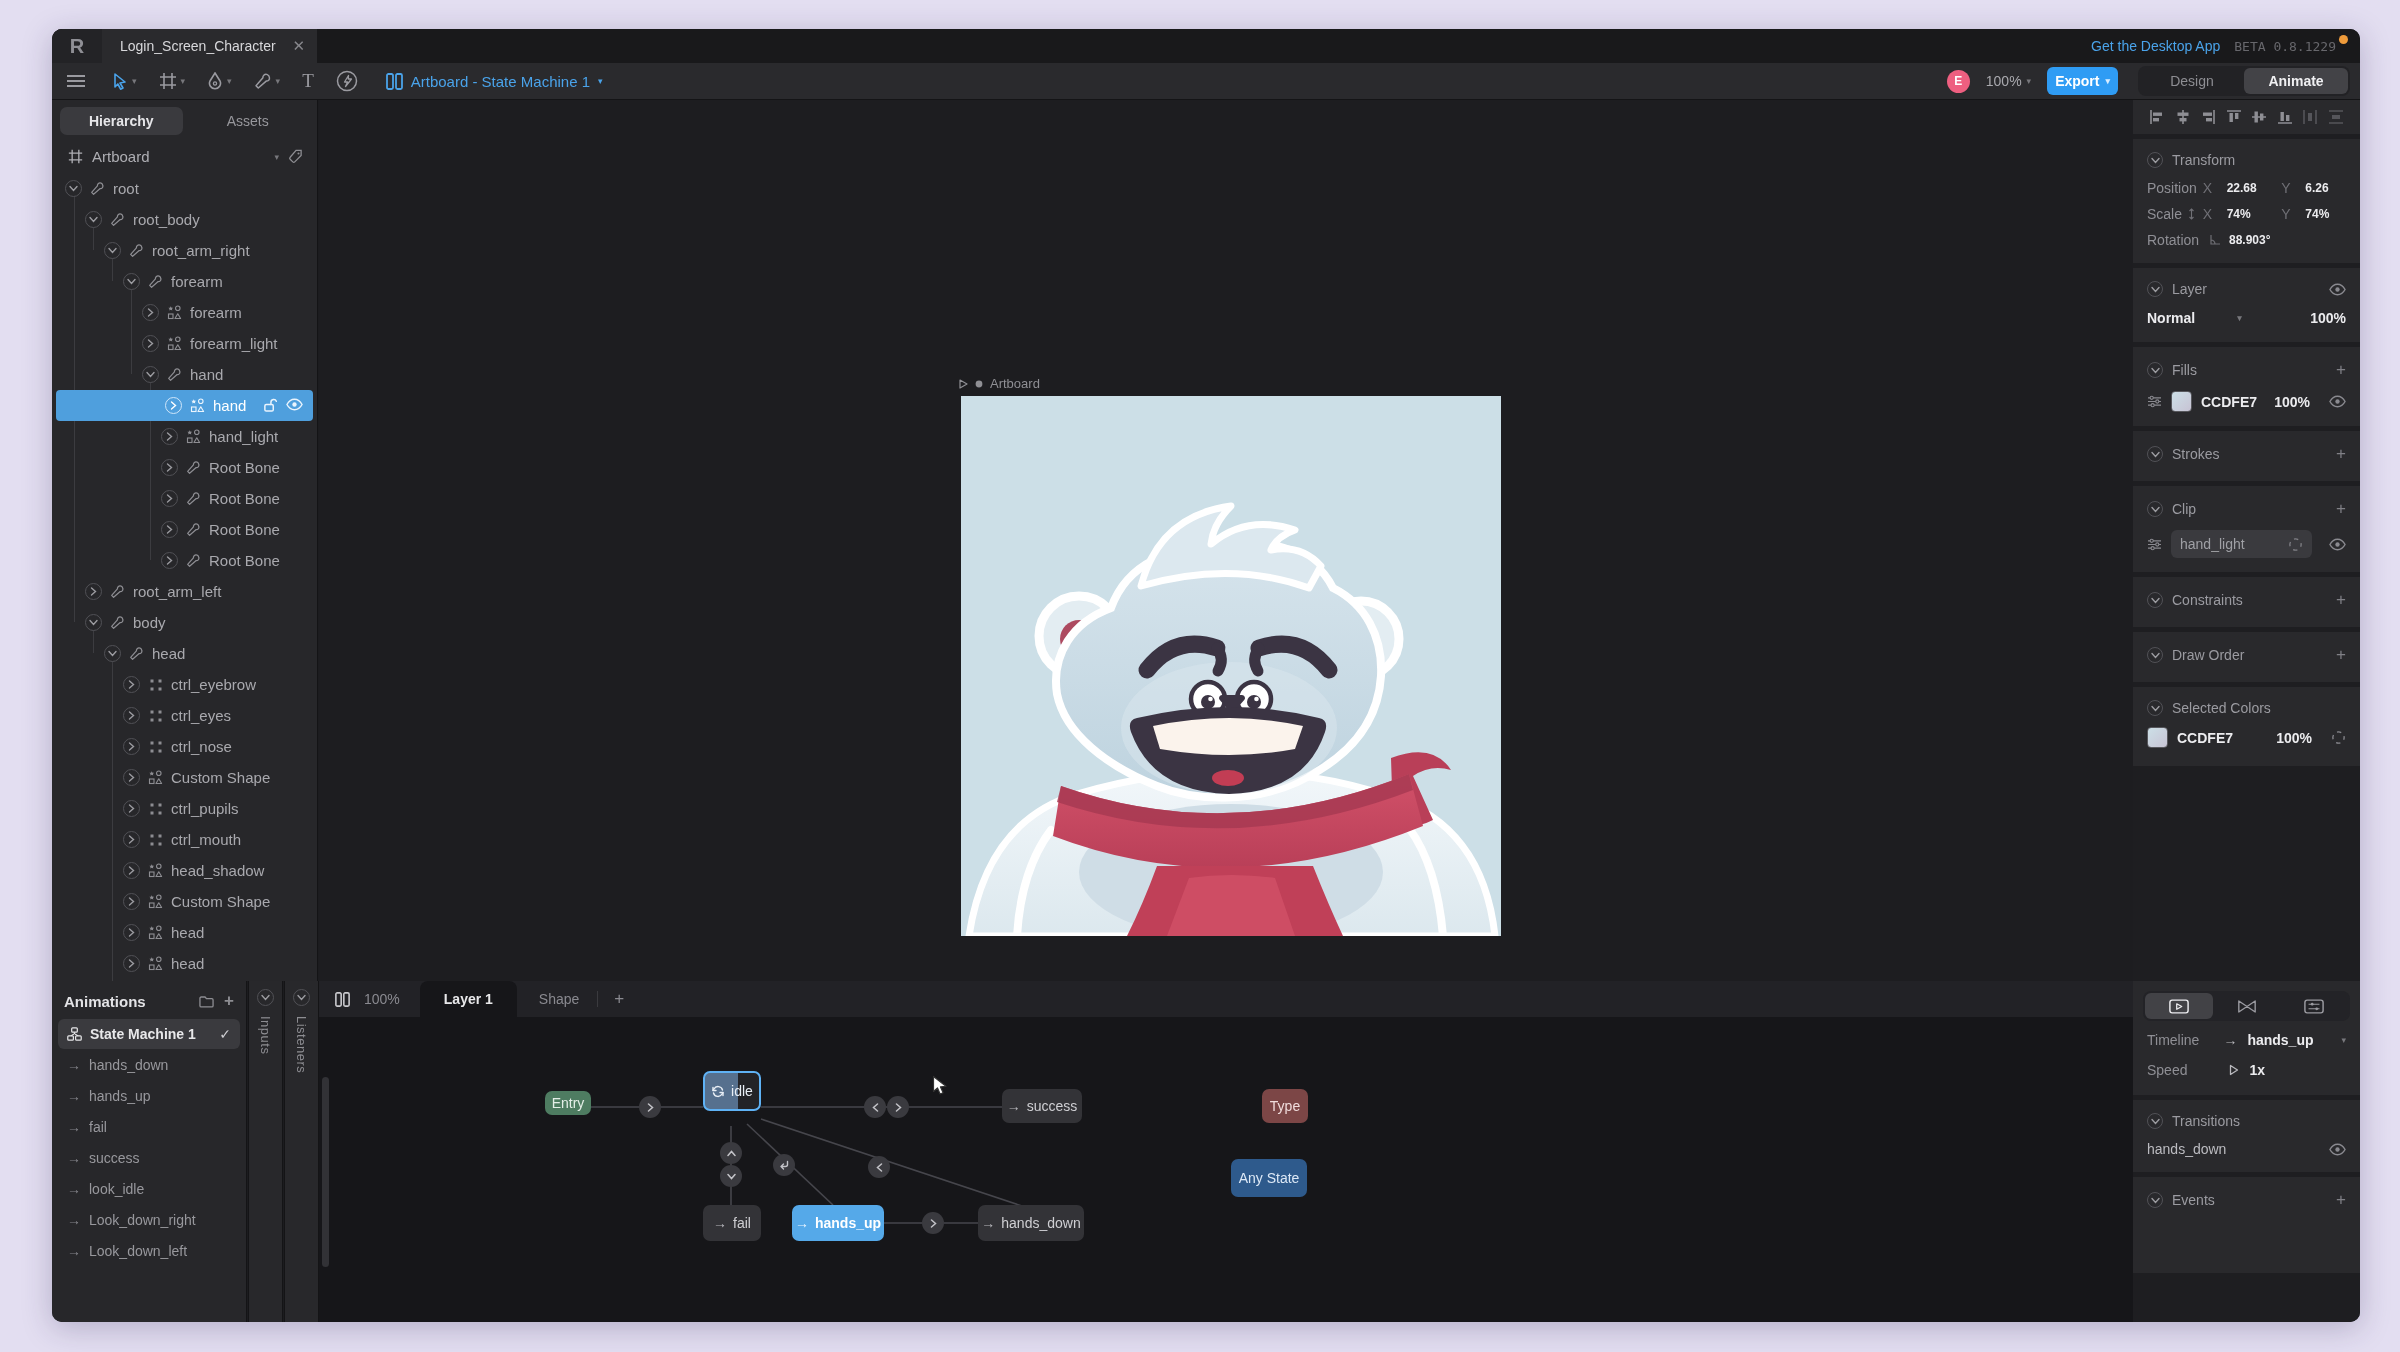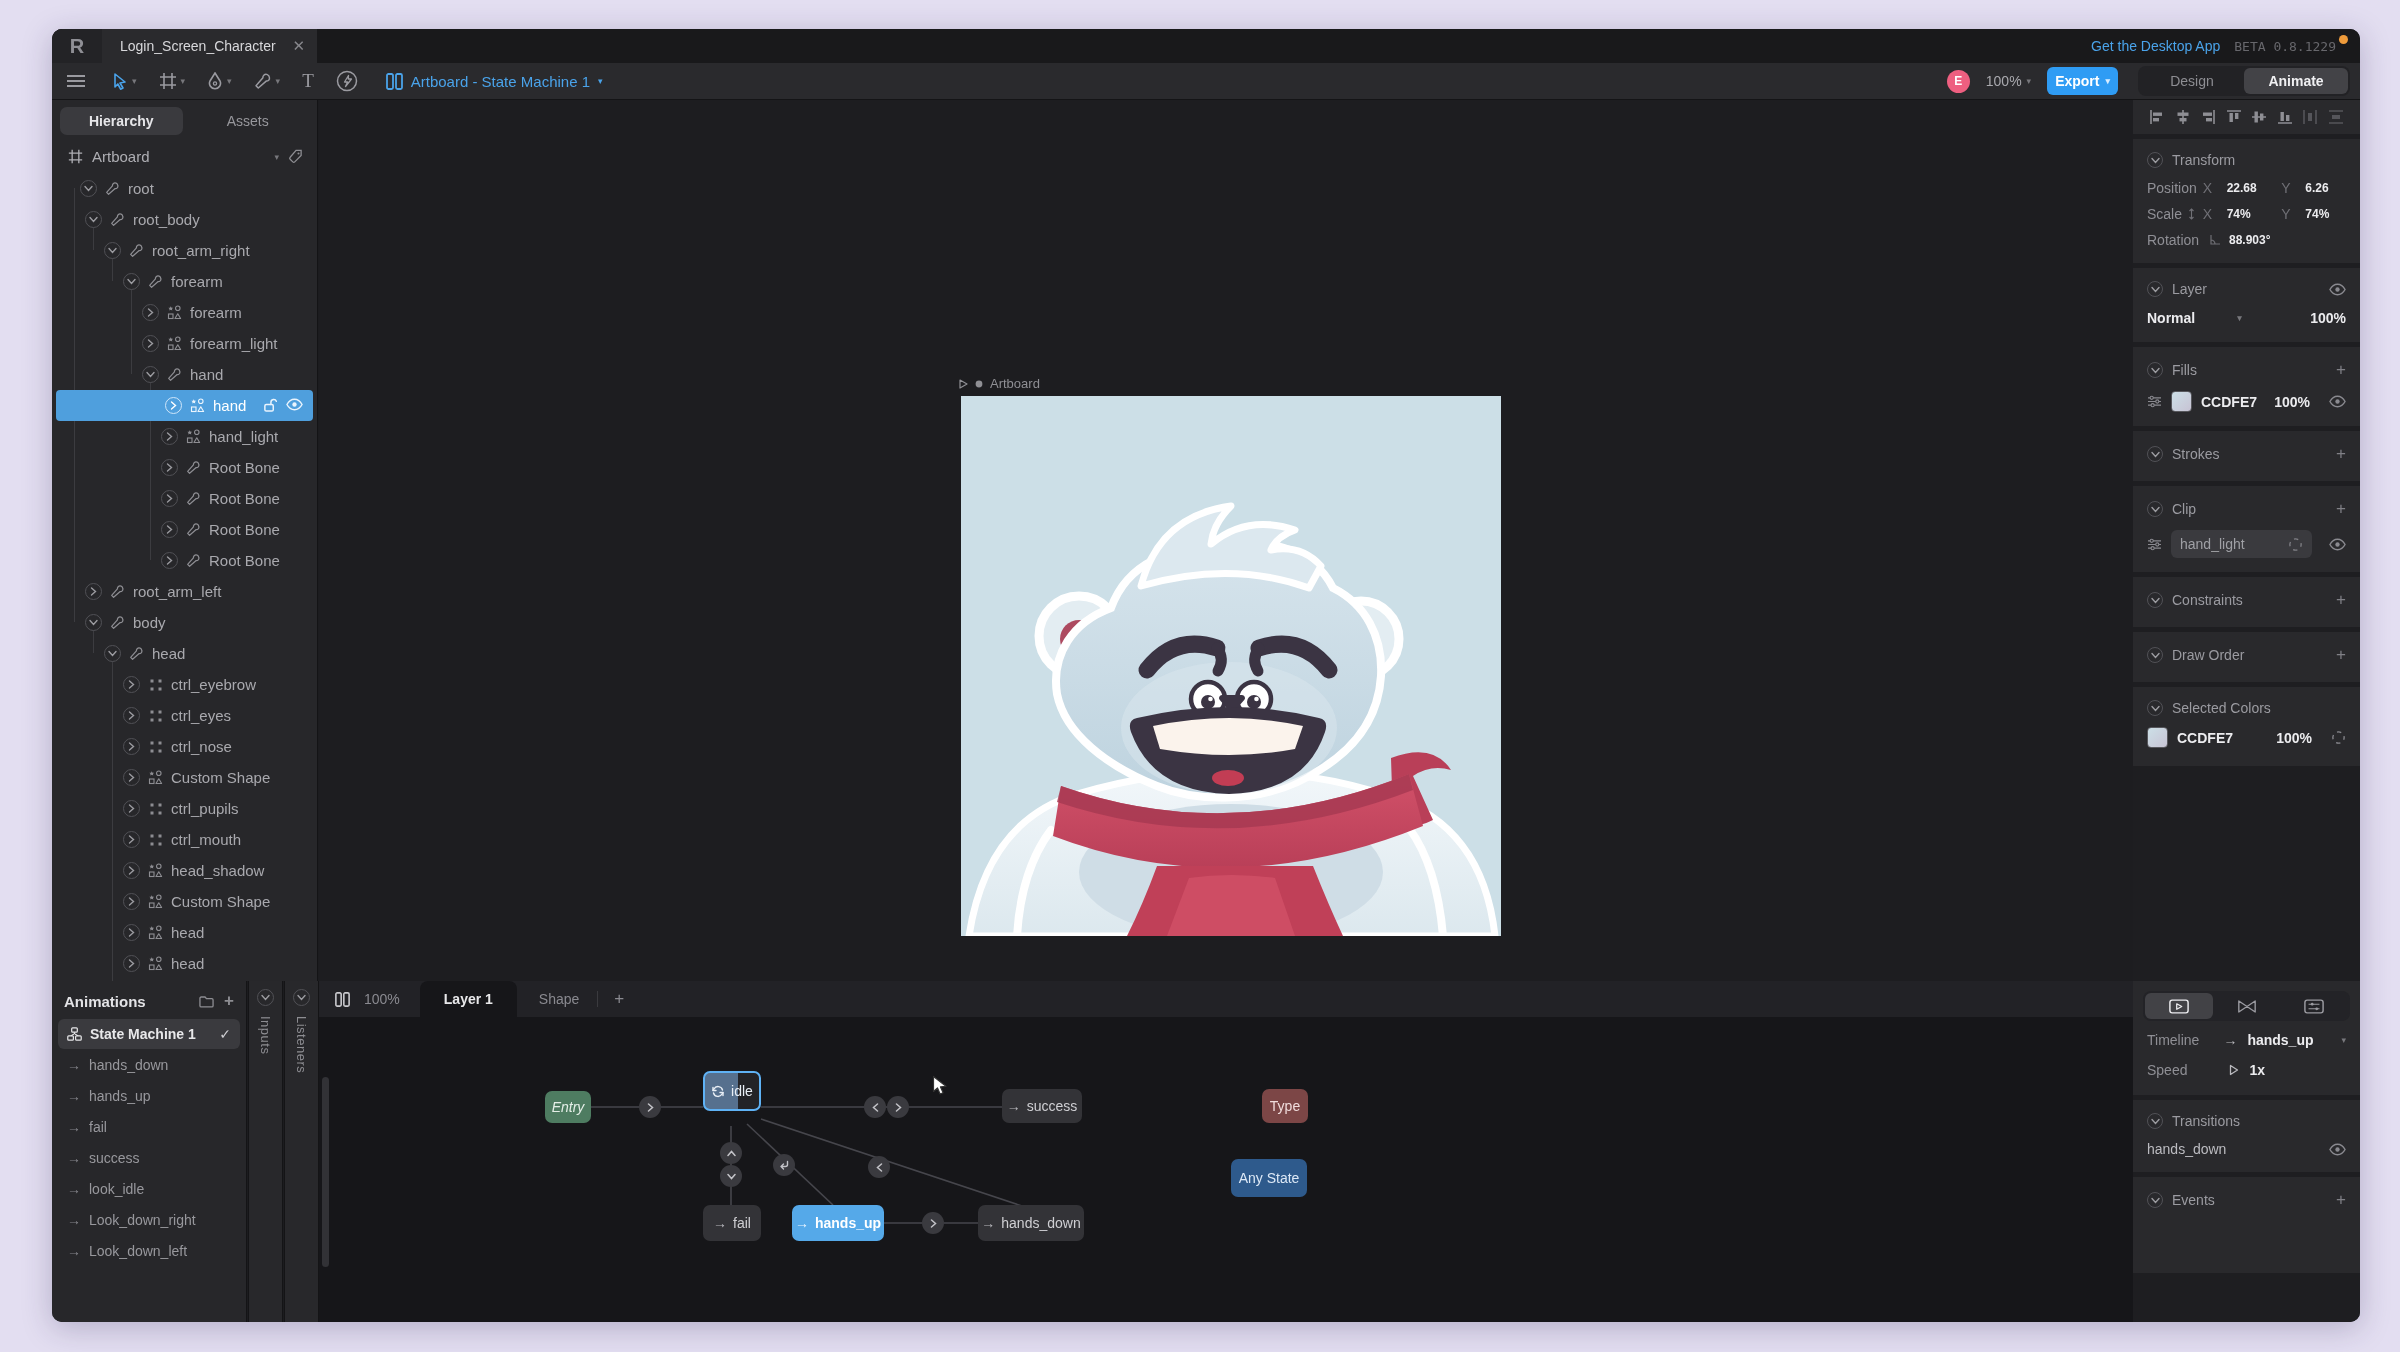--- a/index.html
+++ b/index.html
@@ -239,21 +239,21 @@
 
     <div class="tree">
       <div class="spine" style="left:22px;top:15px;height:434px;"></div>
       <div class="spine" style="left:41px;top:46px;height:31px;"></div>
       <div class="spine" style="left:41px;top:449px;height:31px;"></div>
       <div class="spine" style="left:60px;top:77px;height:31px;"></div>
       <div class="spine" style="left:60px;top:480px;height:372px;"></div>
       <div class="spine" style="left:79px;top:108px;height:93px;"></div>
       <div class="spine" style="left:98px;top:201px;height:186px;"></div>
 
-    <div class="hrow icon-bone expanded" style="padding-left: 28px;">
+    <div class="hrow icon-bone expanded" style="padding-left: 13px;">
           <span class="disc">
             <svg width="7" height="9" viewBox="0 0 7 9">
               <path d="M1.5 1l4 3.5-4 3.5" stroke="currentColor" stroke-width="1.4" fill="none" stroke-linecap="round"></path>
             </svg>
           </span>
           <span class="hicon i-bone">
             <svg width="15" height="15" viewBox="0 0 18 18">
               <path d="M15.4 5.6a3.3 3.3 0 0 0-5.6-2.3c-.7.7-1 1.6-.9 2.5L2 13.7l2.3 2.3 7.9-6.9c.9.1 1.8-.2 2.5-.9.7-.7 1-1.6.7-2.6z" fill="none" stroke="currentColor" stroke-width="1.5" stroke-linejoin="round"></path>
             </svg>
           </span>
@@ -870,21 +870,21 @@
         <g stroke="#46464c" stroke-width="1.6" fill="none">
           <line x1="272" y1="90" x2="384" y2="90"></line>
           <line x1="442" y1="90" x2="683" y2="90"></line>
           <line x1="412" y1="109" x2="412" y2="188"></line>
           <line x1="428" y1="107" x2="514" y2="188"></line>
           <line x1="442" y1="102" x2="706" y2="190"></line>
           <line x1="565" y1="206" x2="659" y2="206"></line>
         </g>
       </svg>
       <div style="position:absolute;left:0;top:0;width:100%;height:100%;">
-          <div class="gnode entry" style="left: 226px; top: 74px; width: 46px; height: 32px; font-style: italic;">
+          <div class="gnode entry" style="left: 226px; top: 74px; width: 46px; height: 24px;">
             <span>Entry</span>
           </div>
           <div class="gnode state selected" style="left: 384px; top: 54px; width: 58px; height: 40px;">
             <svg width="14" height="13" viewBox="0 0 14 13">
               <path d="M11.5 5A4.6 4.6 0 0 0 3 4l-1 1.4M2.5 8a4.6 4.6 0 0 0 8.5 1l1-1.4" fill="none" stroke="currentColor" stroke-width="1.4" stroke-linecap="round"></path>
               <path d="M2 2.5v3h3" fill="none" stroke="currentColor" stroke-width="1.4" stroke-linecap="round" stroke-linejoin="round"></path>
               <path d="M12 10.5v-3H9" fill="none" stroke="currentColor" stroke-width="1.4" stroke-linecap="round" stroke-linejoin="round"></path>
             </svg>
             <span>idle</span>
           </div>

